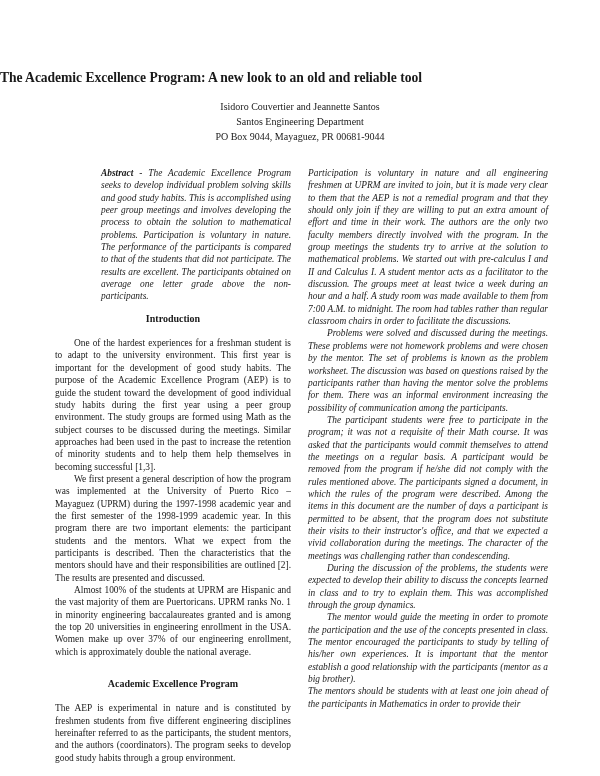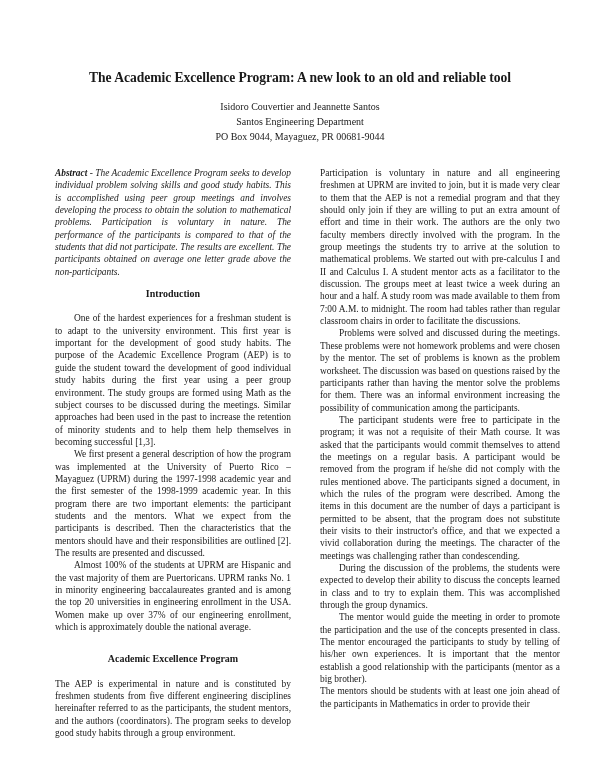--- a/index.html
+++ b/index.html
@@ -1,28 +1,28 @@
 <!DOCTYPE html>
 <html><head>
   <meta charset="utf-8">
   <style>
     html, body { margin: 0; padding: 0; background: #ffffff; }
     body { width: 600px; height: 776px; position: relative; overflow: hidden;
       font-family: "Liberation Serif", "DejaVu Serif", serif; color: #1a1a1a; }
-    .title { position: absolute; left: 0; width: 600px; top: 70px; text-align: center;
+    .title { position: absolute; left: 0; width: 600px; top: 70px; text-align: left;
       font-weight: bold; font-size: 13.6px; letter-spacing: -0.05px; }
     .authors { position: absolute; left: 0; width: 600px; top: 99px; text-align: center;
       font-size: 10px; line-height: 15px; }
     .authors div { white-space: nowrap; }
     .col { position: absolute; top: 167px; font-size: 9.4px; line-height: 12.35px; text-align: justify; }
     .col.left { left: 55px; width: 236px; }
-    .col.right { left: 320px; width: 240px; }
+    .col.right { left: 308px; width: 240px; font-style: italic; }
     p { margin: 0; }
     .indent { text-indent: 19px; }
-    .abstract { font-style: italic; }
+    .abstract { font-style: italic; margin-left: 46px; }
     .abstract b { font-weight: bold; }
     h2 { font-size: 10px; font-weight: bold; text-align: center; margin: 0; }
     h2.intro { margin-top: 10px; margin-bottom: 12px; }
     h2.aep { margin-top: 20px; margin-bottom: 12px; }
   </style>
 </head>
 <body>
 
 <div class="title">The Academic Excellence Program: A new look to an old and reliable tool</div>
 

